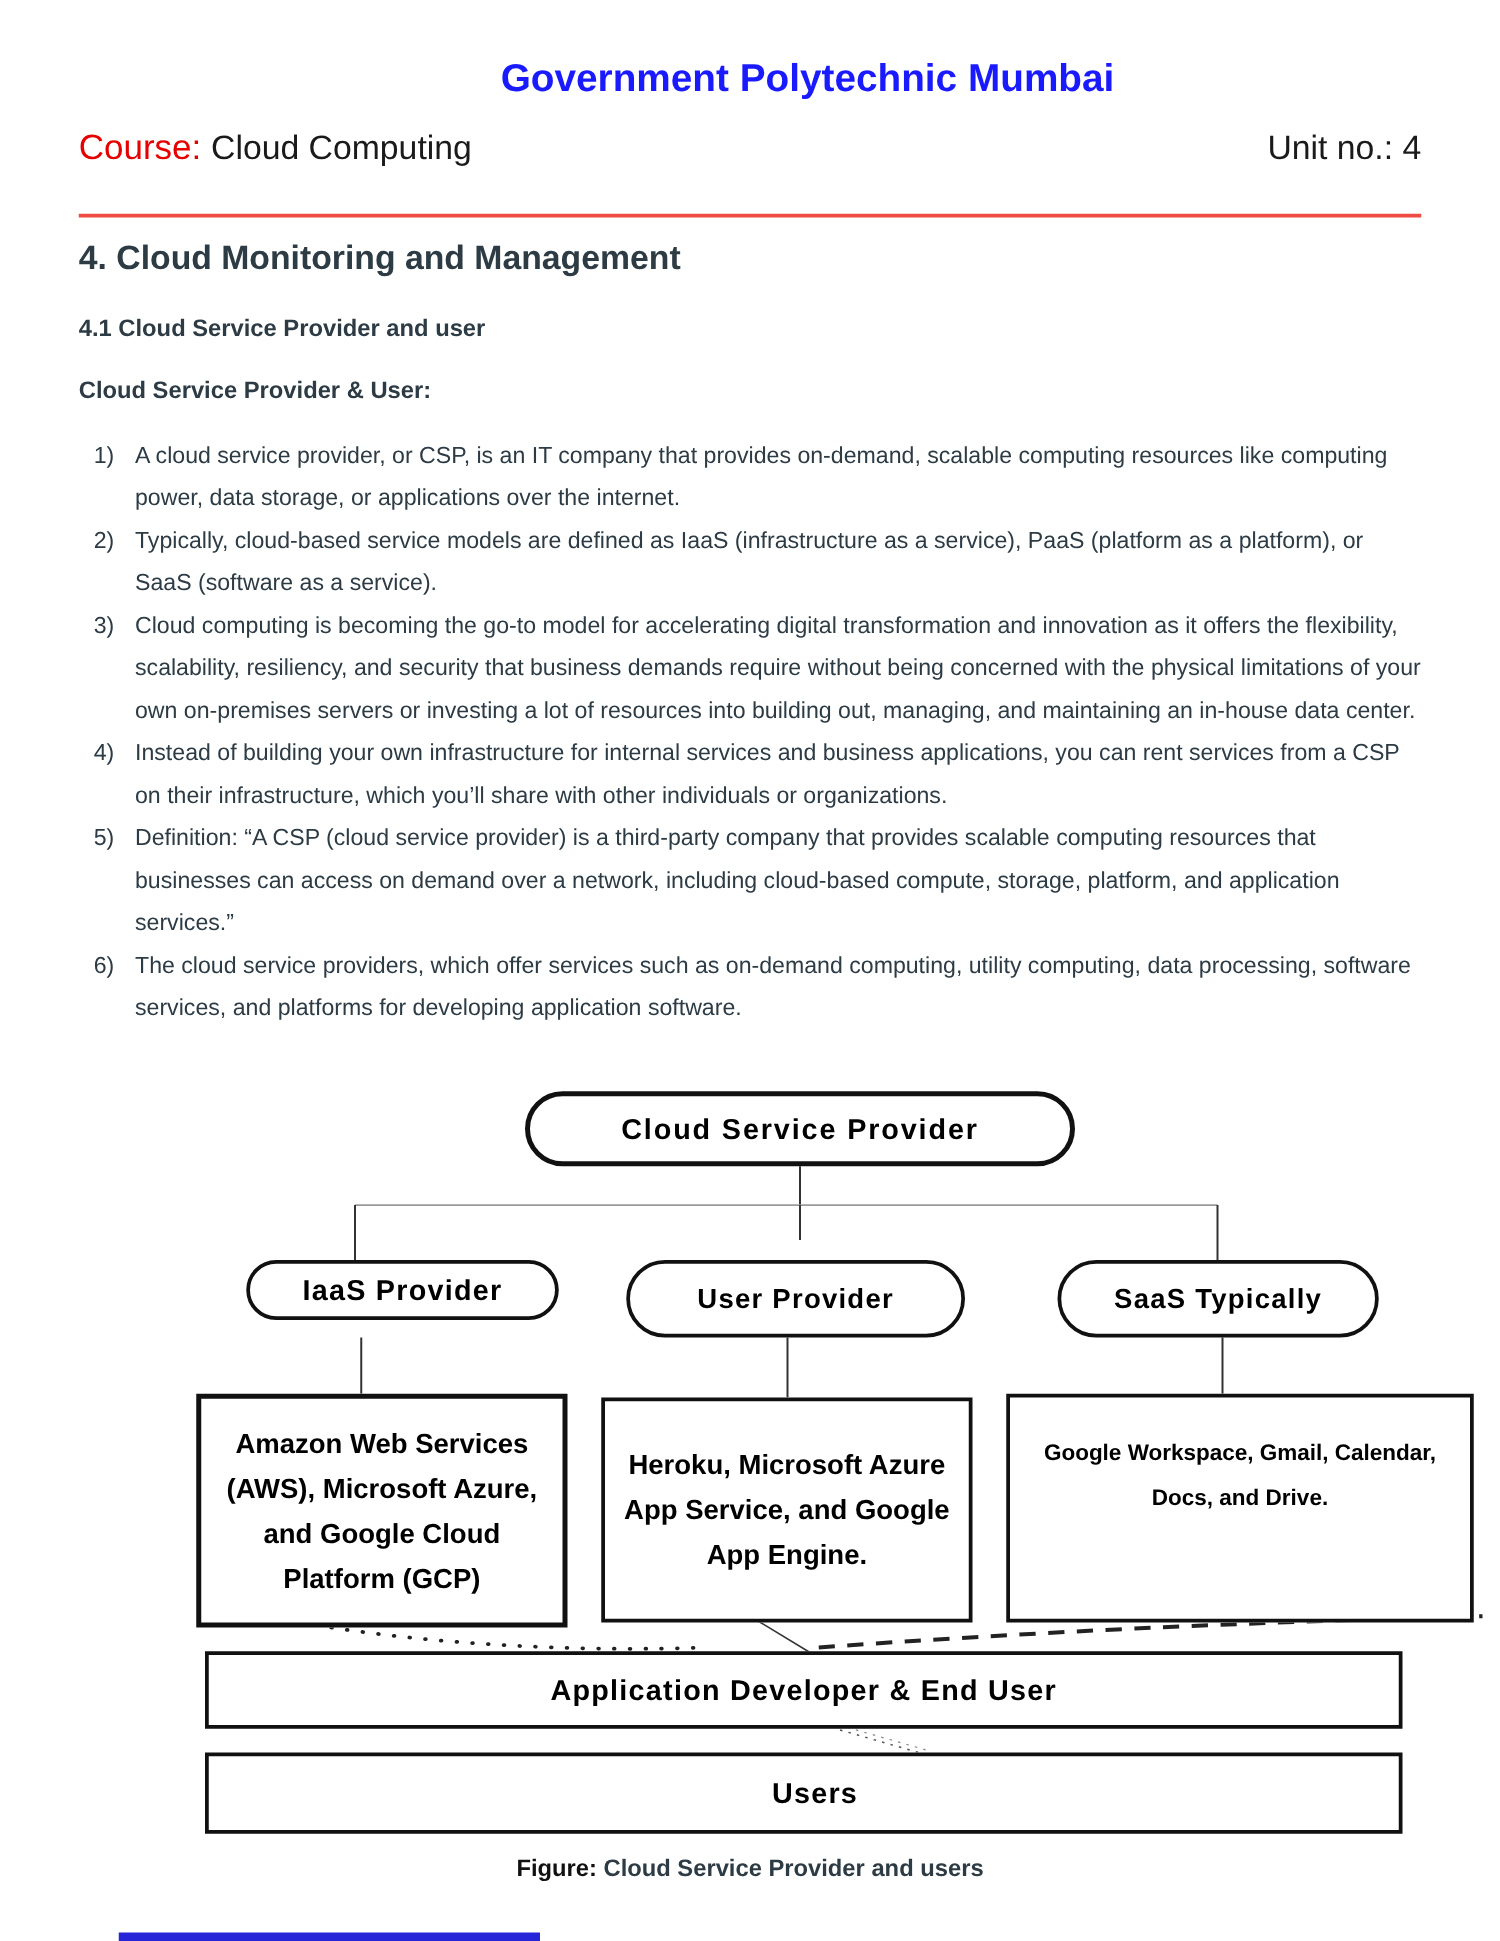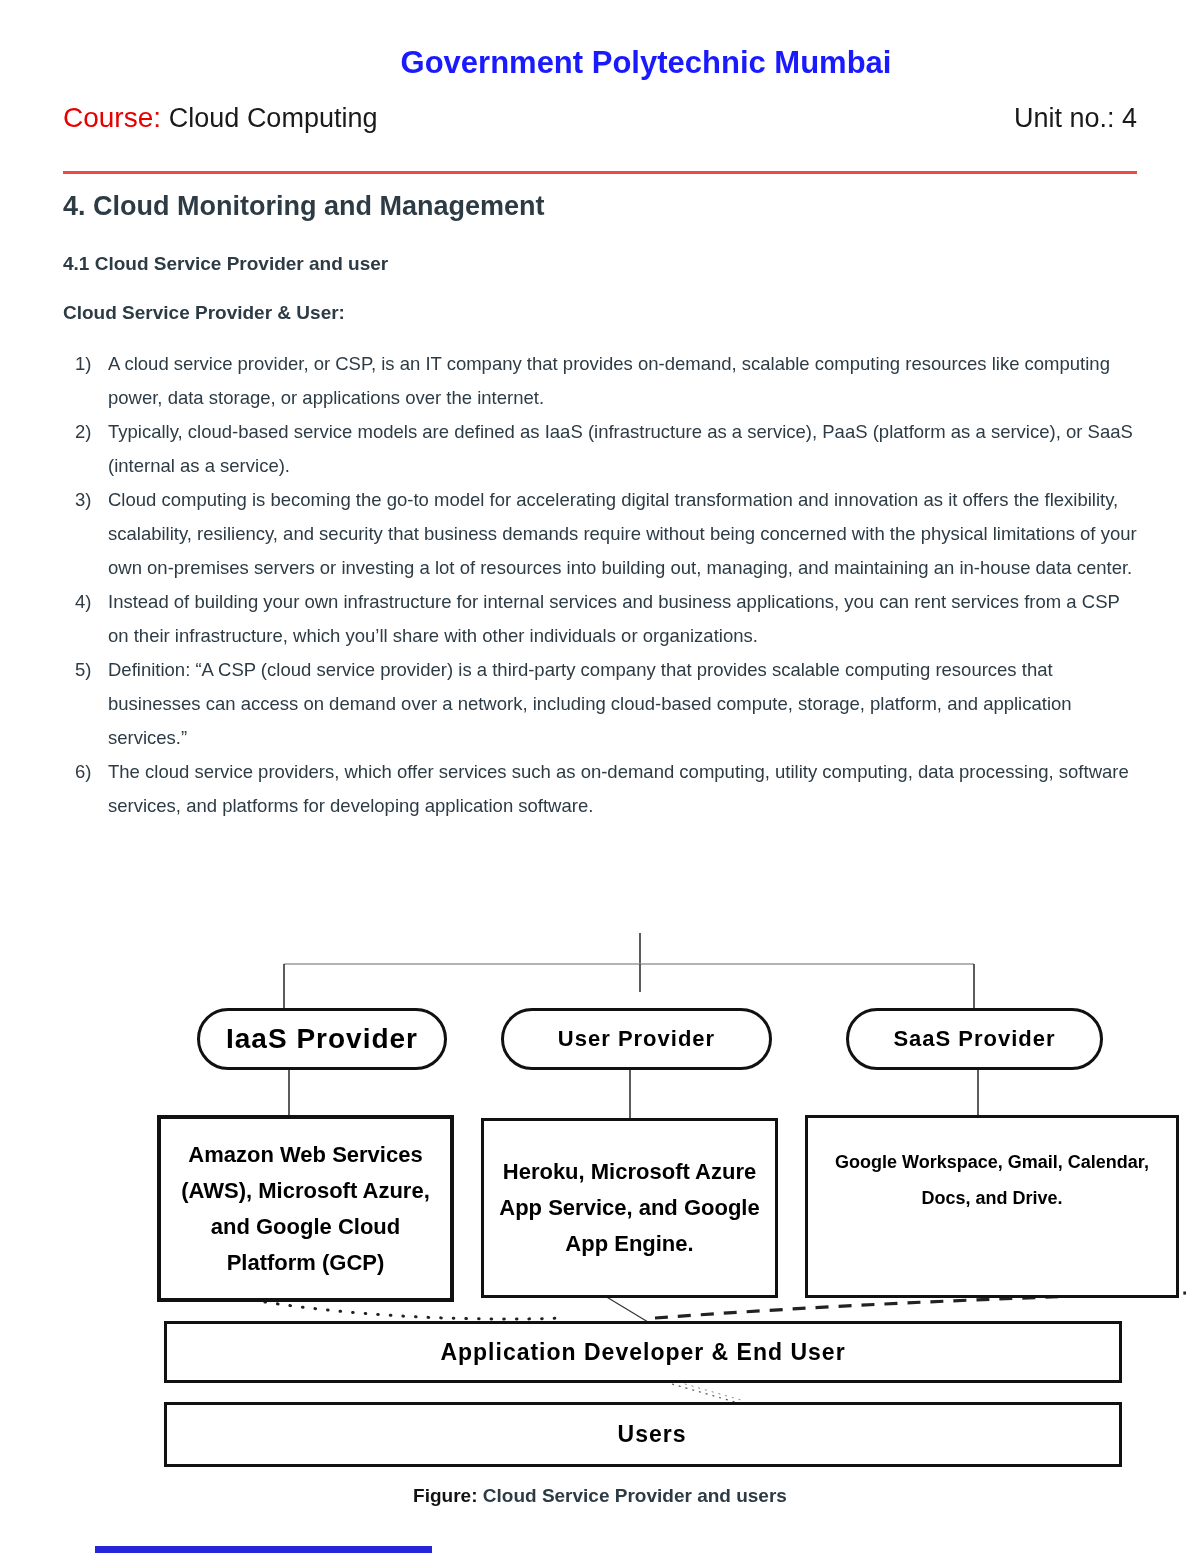--- a/index.html
+++ b/index.html
@@ -60,21 +60,21 @@
   .diagram{position:absolute;left:0;top:860px;width:1200px;height:680px;}
   .dg-svg{position:absolute;left:0;top:0;}
   .oval{
     position:absolute;box-sizing:border-box;
     border:3px solid #111;border-radius:34px;
     display:flex;align-items:center;justify-content:center;
     background:#fff;
     font-weight:bold;color:#000;
   }
   .oval-root{left:420px;top:13px;width:440px;height:60px;border-width:4px;font-size:23px;letter-spacing:1.5px;}
-  .oval-iaas{left:197px;top:148px;width:250px;height:62px;font-size:28px;letter-spacing:1px;}
+  .oval-iaas{left:197px;top:148px;width:250px;height:48px;font-size:23px;letter-spacing:1px;}
   .oval-paas{left:501px;top:148px;width:271px;height:62px;font-size:22px;letter-spacing:1px;}
   .oval-saas{left:846px;top:148px;width:257px;height:62px;font-size:22px;letter-spacing:1px;}
   .dg-box{
     position:absolute;box-sizing:border-box;
     border:3px solid #111;background:#fff;
     display:flex;align-items:center;justify-content:center;
     text-align:center;font-weight:bold;color:#000;
     padding:8px 14px;
   }
   .box-iaas{left:157px;top:255px;width:297px;height:187px;border-width:4px;font-size:22px;line-height:36px;}
@@ -116,21 +116,21 @@
   <div class="h-sub">4.1 Cloud Service Provider and user</div>
   <div class="h-topic">Cloud Service Provider &amp; User:</div>
 
   <ol class="num-list">
     <li>
       <span class="li-num">1)</span>
       <span class="li-text">A cloud service provider, or CSP, is an IT company that provides on-demand, scalable computing resources like computing power, data storage, or applications over the internet.</span>
     </li>
     <li>
       <span class="li-num">2)</span>
-      <span class="li-text">Typically, cloud-based service models are defined as IaaS (infrastructure as a service), PaaS (platform as a service), or SaaS (internal as a service).</span>
+      <span class="li-text">Typically, cloud-based service models are defined as IaaS (infrastructure as a service), PaaS (platform as a platform), or SaaS (software as a service).</span>
     </li>
     <li>
       <span class="li-num">3)</span>
       <span class="li-text">Cloud computing is becoming the go-to model for accelerating digital transformation and innovation as it offers the flexibility, scalability, resiliency, and security that business demands require without being concerned with the physical limitations of your own on-premises servers or investing a lot of resources into building out, managing, and maintaining an in-house data center.</span>
     </li>
     <li>
       <span class="li-num">4)</span>
       <span class="li-text">Instead of building your own infrastructure for internal services and business applications, you can rent services from a CSP on their infrastructure, which you’ll share with other individuals or organizations.</span>
     </li>
     <li>
@@ -162,24 +162,25 @@
       <path d="M 265 442 C 370 458 480 461 565 458" fill="none" stroke="#222" stroke-width="3" stroke-linecap="round" stroke-dasharray="0.6 12"></path>
 
       <line x1="605" y1="436" x2="648" y2="462" stroke="#333" stroke-width="1.2"></line>
 
       <path d="M 655 458 Q 900 440 1186 433" fill="none" stroke="#222" stroke-width="3.2" stroke-dasharray="13 10"></path>
 
       <line x1="672" y1="524" x2="735" y2="542" stroke="#555" stroke-width="1.2" stroke-dasharray="2 5"></line>
       <line x1="678" y1="522" x2="741" y2="540" stroke="#888" stroke-width="1" stroke-dasharray="2 5"></line>
     </svg>
 
+    <div class="oval oval-root">Cloud Service Provider</div>
 
     <div class="oval oval-iaas">IaaS Provider</div>
     <div class="oval oval-paas">User Provider</div>
-    <div class="oval oval-saas">SaaS Provider</div>
+    <div class="oval oval-saas">SaaS Typically</div>
 
     <div class="dg-box box-iaas">Amazon Web Services (AWS), Microsoft Azure, and Google Cloud Platform (GCP)</div>
     <div class="dg-box box-paas">Heroku, Microsoft Azure App Service, and Google App Engine.</div>
     <div class="dg-box box-saas">Google Workspace, Gmail, Calendar, Docs, and Drive.</div>
 
     <div class="dg-box box-appdev">Application Developer &amp; End User</div>
     <div class="dg-box box-users">Users</div>
 
     <div class="fig-caption">
       <span class="fig-label">Figure:</span><span class="fig-text"> Cloud Service Provider and users</span>

